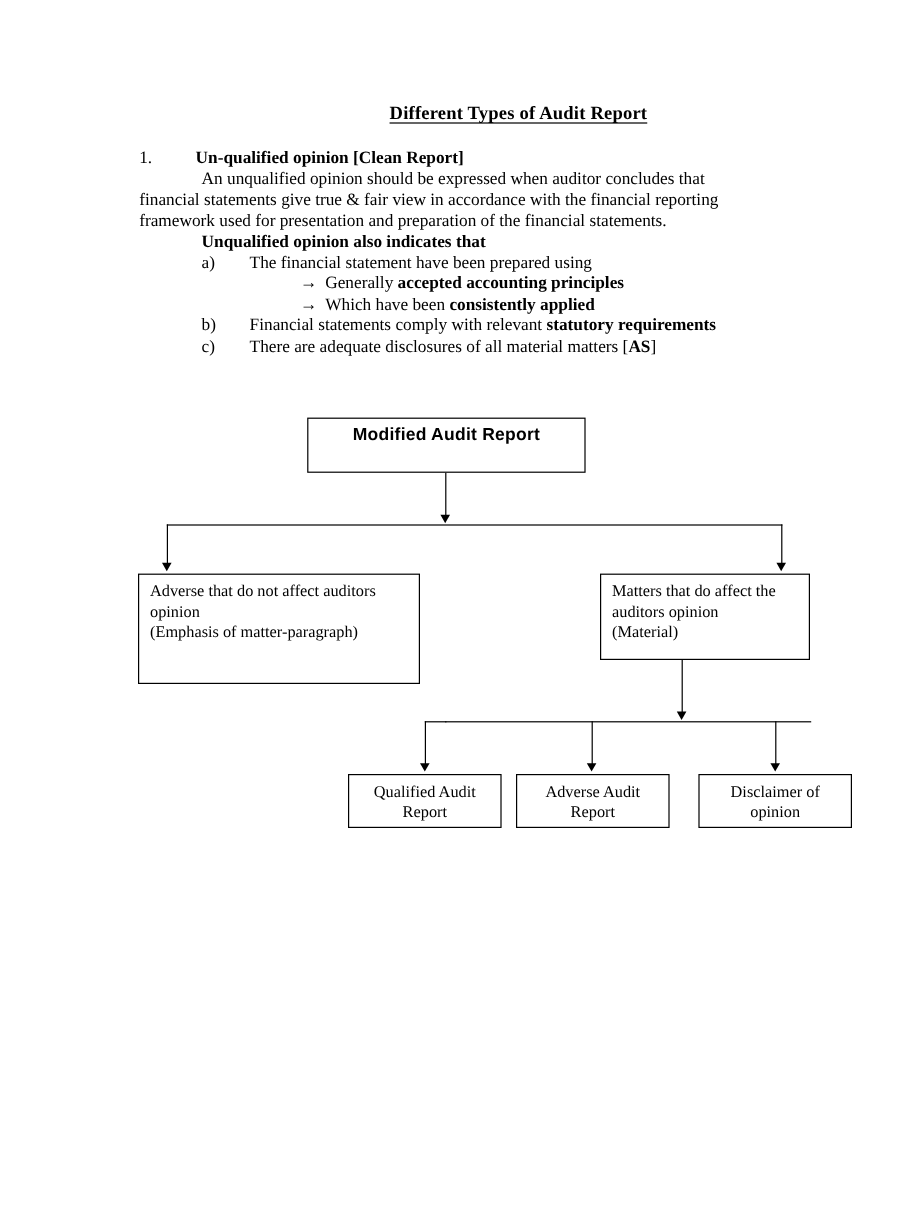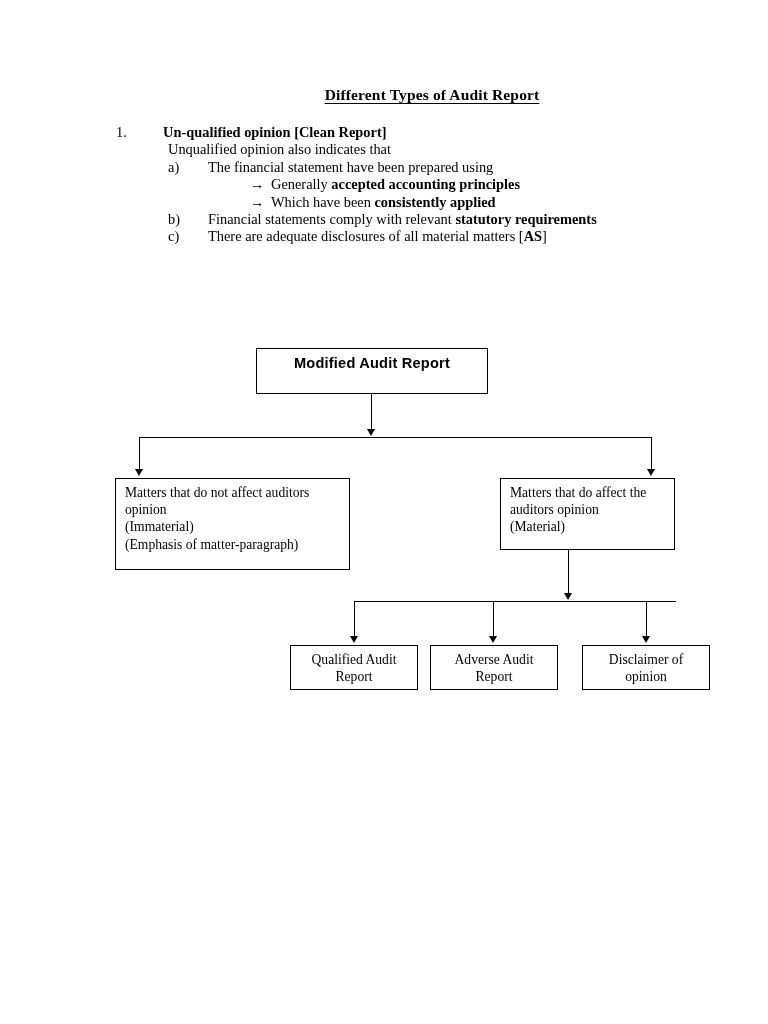--- a/index.html
+++ b/index.html
@@ -68,20 +68,21 @@
     white-space: nowrap;
   }
 
   .para {
     text-align: left;
     text-indent: 52px;
     width: 525px;
   }
   .para-2 {
     text-indent: 52px;
+    font-weight: bold;
   }
 
   .lettered {
     position: relative;
     margin-left: 52px;
     min-height: 17.4px;
   }
   .lettered .lmarker {
     position: absolute;
     left: 0;
@@ -201,20 +202,21 @@
     <span>Different Types of Audit Report </span>
   </div>
 
   <div class="body-block">
 
     <div class="numbered-head">
       <span class="marker">1.</span>
       <span class="head-text">Un-qualified opinion [Clean Report]</span>
     </div>
 
+    <div class="para">An unqualified opinion should be expressed when auditor concludes that financial statements give true &amp; fair view in accordance with the financial reporting framework used for presentation and preparation of the financial statements.</div>
 
     <div class="para-2">Unqualified opinion also indicates that</div>
 
     <div class="lettered">
       <span class="lmarker">a)</span>
       <span class="ltext">The financial statement have been prepared using</span>
     </div>
     <div class="arrow-line">
       <span class="arrow-glyph">→</span><span>Generally </span><b>accepted accounting principles</b>
     </div>
@@ -246,23 +248,22 @@
     <div class="hline" style="left:139px; top:437px; width:513px;"></div>
 
     <div class="vline" style="left:139px; top:437px; height:33px;"></div>
     <div class="arrowhead" style="left:135px; top:469px;"></div>
 
     <div class="vline" style="left:651px; top:437px; height:33px;"></div>
     <div class="arrowhead" style="left:647px; top:469px;"></div>
 
     <div class="node node-left">
       <div class="node-text">
-        <div>Matters that do not affect auditors</div>
+        <div>Adverse that do not affect auditors</div>
         <div>opinion</div>
-        <div>(Immaterial)</div>
         <div>(Emphasis of matter-paragraph)</div>
       </div>
     </div>
 
     <div class="node node-right">
       <div class="node-text">
         <div>Matters that do affect the</div>
         <div>auditors opinion</div>
         <div>(Material)</div>
       </div>

